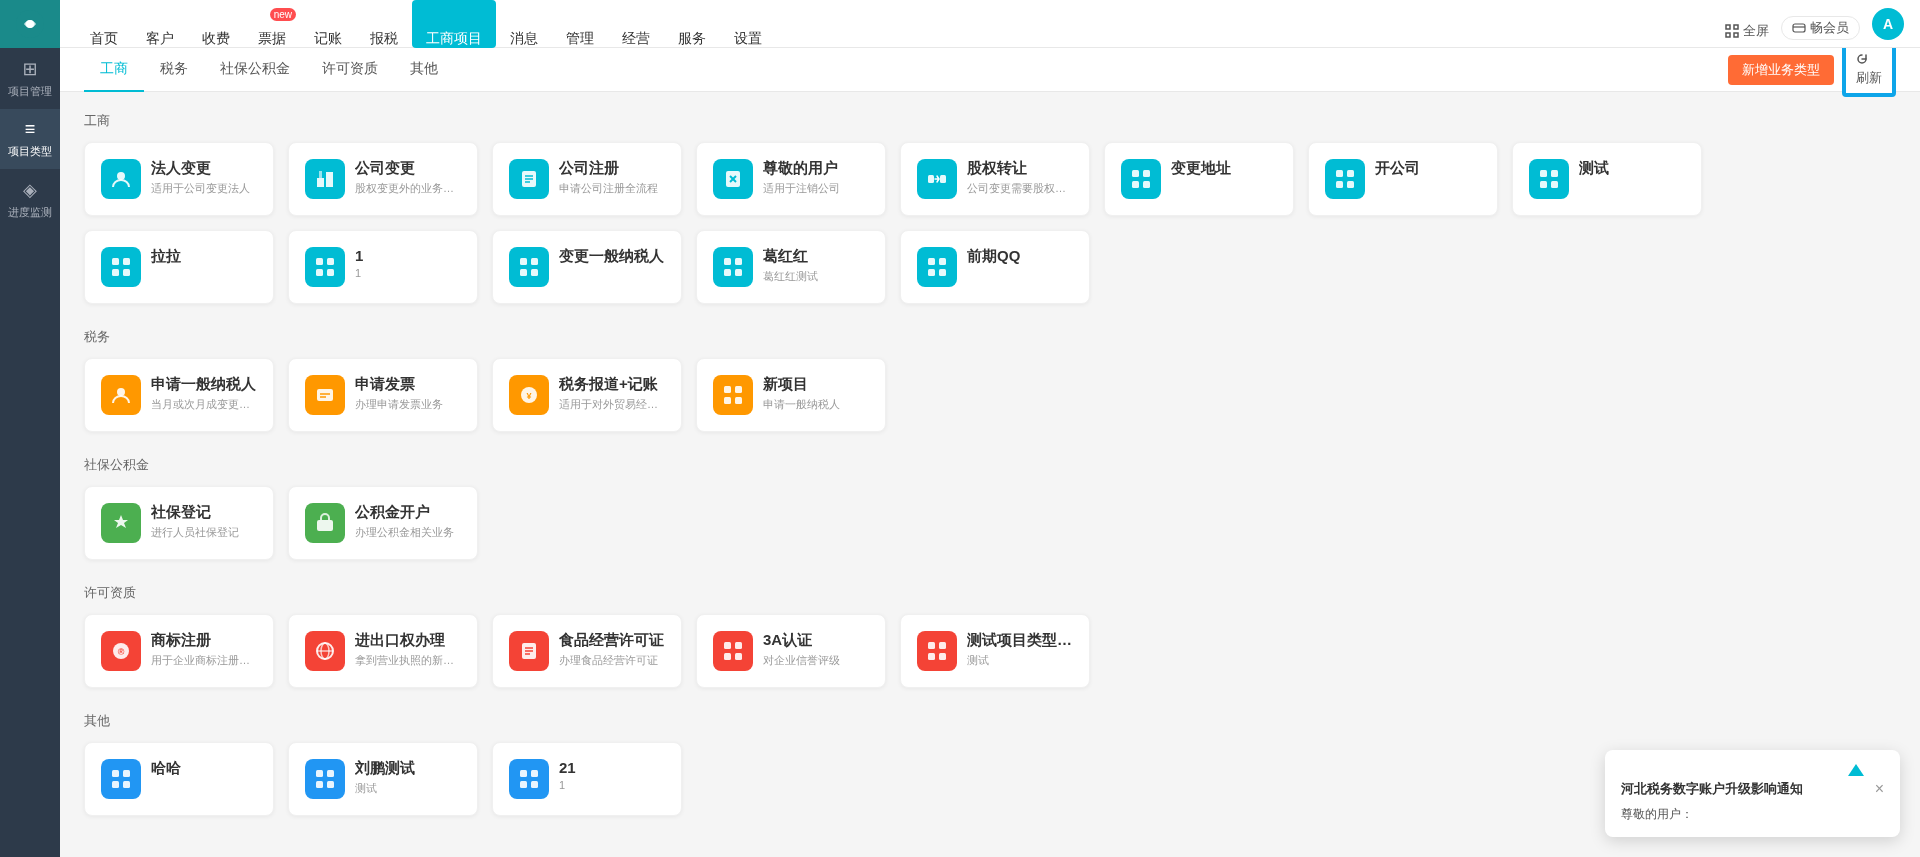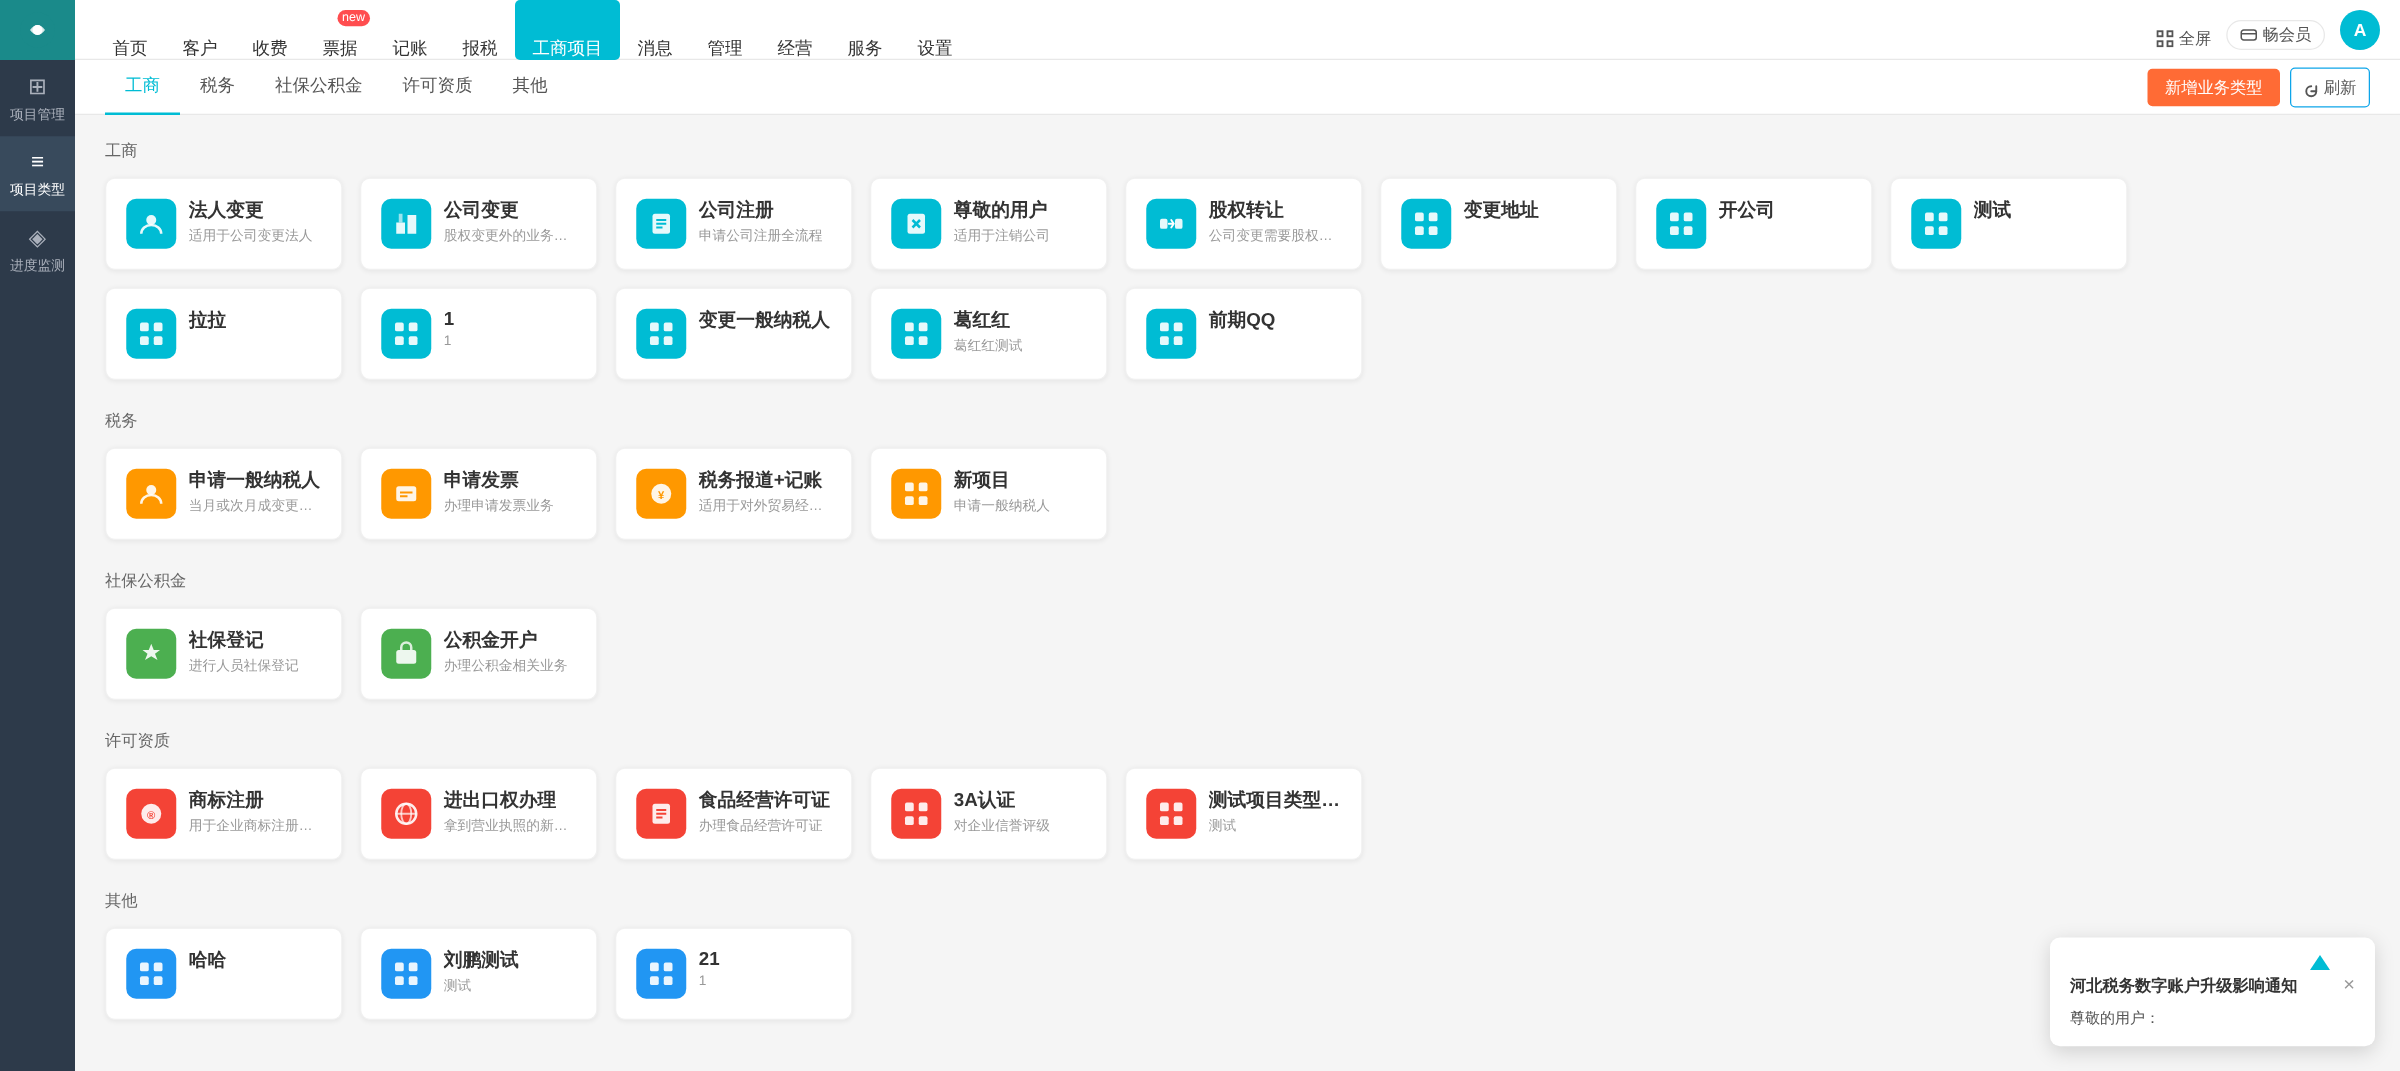--- a/index.html
+++ b/index.html
@@ -143,26 +143,26 @@
       color: #fff;
       border: none;
       border-radius: 4px;
       padding: 6px 14px;
       font-size: 13px;
       cursor: pointer;
     }
     .btn-refresh {
       background: #fff;
       color: #555;
-      border: 1px solid #0ea5e9;
+      border: 4px solid #0ea5e9;
       border-radius: 4px;
       padding: 6px 10px;
       font-size: 13px;
       cursor: pointer;
-      display: flex; align-items: flex-end; gap: 4px;
+      display: flex; align-items: flex-start; gap: 4px; flex-direction: column;
     }
 
     
     .content-area {
       padding: 20px 24px;
     }
 
     
     .section-title {
       font-size: 13px;
@@ -222,21 +222,21 @@
     }
 
     
     .notification-popup {
       position: fixed;
       bottom: 20px;
       right: 20px;
       background: #fff;
       border-radius: 8px;
       box-shadow: 0 4px 16px rgba(0,0,0,0.15);
-      width: 260px;
+      width: 295px;
       padding: 14px 16px;
       font-size: 12px;
       color: #555;
       z-index: 300;
     }
     .notif-header {
       display: flex;
       justify-content: space-between;
       align-items: center;
       margin-bottom: 8px;

